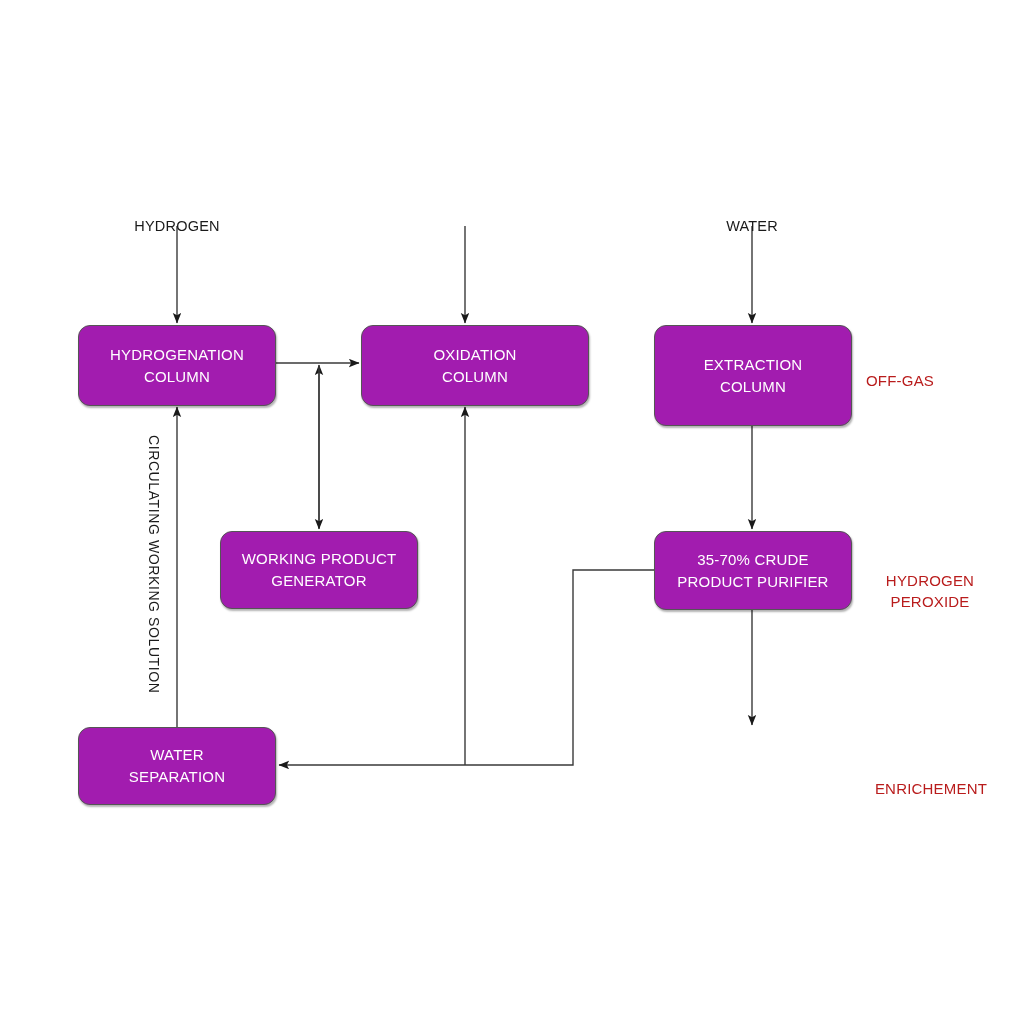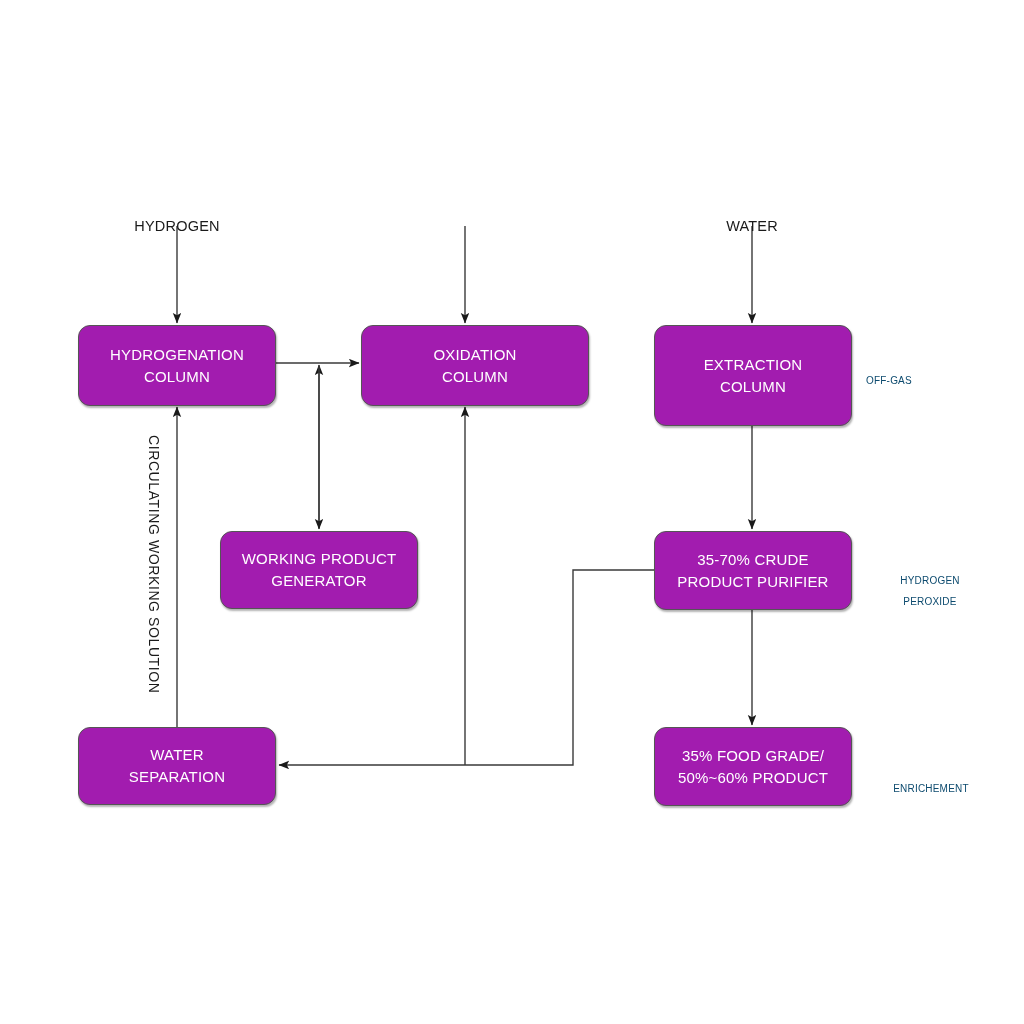--- a/index.html
+++ b/index.html
@@ -52,22 +52,22 @@
     color: #1a1a1a;
     font-size: 14.5px;
     line-height: 21px;
     text-align: center;
     white-space: pre-line;
     letter-spacing: 0.2px;
     z-index: 4;
   }
   .side-label {
     position: absolute;
-    color: #0c4a6e;
-    font-size: 10px;
+    color: #b91c1c;
+    font-size: 15px;
     line-height: 21px;
     text-align: center;
     white-space: pre-line;
     letter-spacing: 0.2px;
     z-index: 4;
   }
   .rotated-label {
     position: absolute;
     color: #1a1a1a;
     font-size: 14px;
@@ -139,24 +139,20 @@
   <div class="node-box" style="left:654px; top:531px; width:198px; height:79px;">
     <span class="node-label">35-70% CRUDE
 PRODUCT PURIFIER</span>
   </div>
 
   <div class="node-box" style="left:78px; top:727px; width:198px; height:78px;">
     <span class="node-label">WATER
 SEPARATION</span>
   </div>
 
-  <div class="node-box" style="left:654px; top:727px; width:198px; height:79px;">
-    <span class="node-label">35% FOOD GRADE/
-50%~60% PRODUCT</span>
-  </div>
 
   <div class="io-label" style="left:97px; top:195px; width:160px;">
     <span>HYDROGEN</span>
   </div>
 
 
   <div class="io-label" style="left:672px; top:195px; width:160px;">
     <span>WATER</span>
   </div>
 

